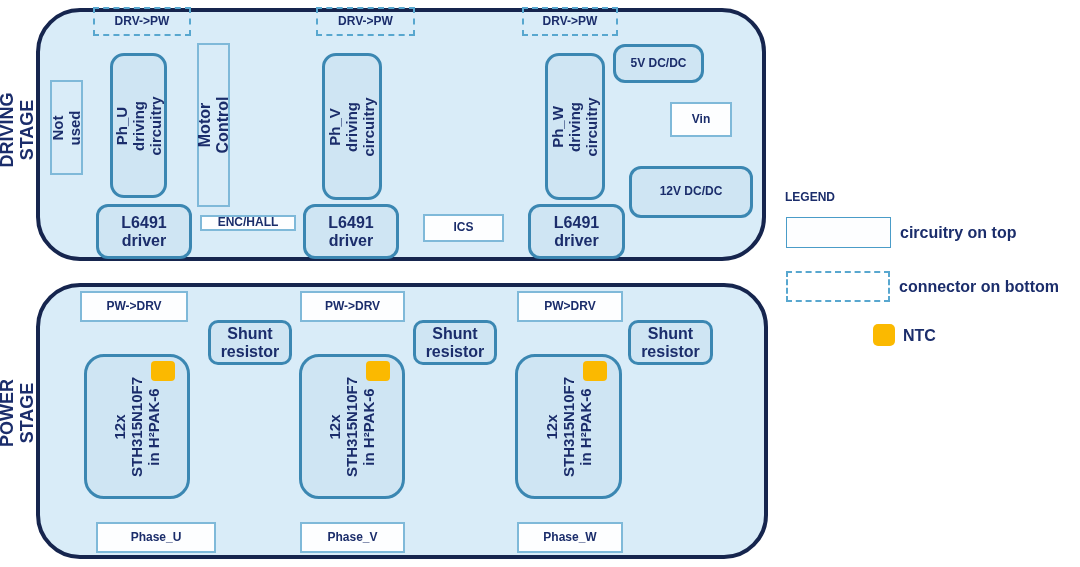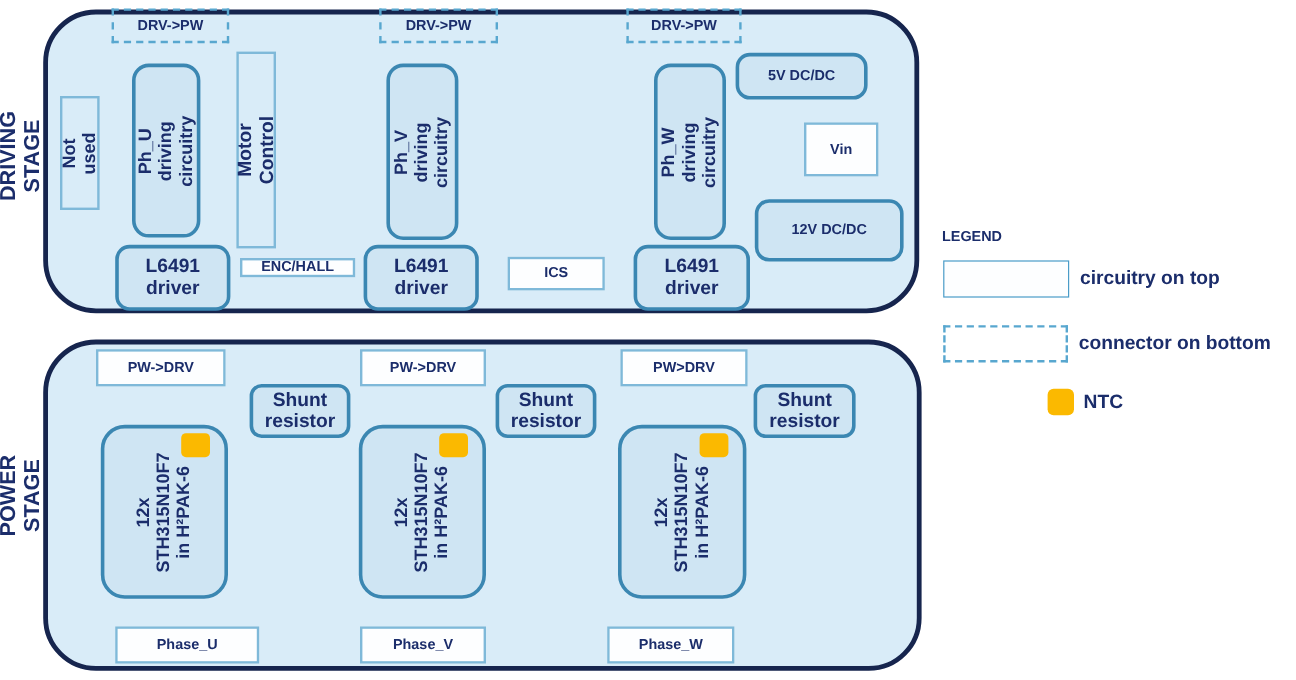--- a/index.html
+++ b/index.html
@@ -99,23 +99,23 @@
   <div class="box rounded f16" style="left:303px; top:204px; width:96px; height:55px">L6491
 driver</div>
 
   <div class="box whitebox f17" style="left:423px; top:214px; width:81px; height:28px">ICS</div>
 
   <div class="vwrap rounded" style="left:545px; top:53px; width:60px; height:147px; border-radius:14px">
     <span class="vtxt f15">Ph_W driving
 circuitry</span>
   </div>
 
-  <div class="box rounded f17" style="left:613px; top:44px; width:110px; height:39px">5V DC/DC</div>
+  <div class="box rounded f17" style="left:613px; top:44px; width:91px; height:39px">5V DC/DC</div>
 
-  <div class="box whitebox f17" style="left:670px; top:102px; width:62px; height:45px">Vin</div>
+  <div class="box whitebox f17" style="left:670px; top:102px; width:62px; height:35px">Vin</div>
 
   <div class="box rounded f17" style="left:629px; top:166px; width:124px; height:52px">12V DC/DC</div>
 
   <div class="box rounded f16" style="left:528px; top:204px; width:97px; height:55px">L6491
 driver</div>
 
   <div class="container" style="left:36px; top:283px; width:732px; height:276px"></div>
 
   <div class="vwrap" style="left:0px; top:342px; width:34px; height:142px">
     <span class="vtxt f18">POWER STAGE</span>
@@ -146,21 +146,21 @@
   </div>
   <div class="vwrap rounded biground" style="left:515px; top:354px; width:107px; height:145px">
     <span class="vtxt f15">12x
 STH315N10F7
 in H²PAK-6</span>
     <span class="ntc-sq"></span>
   </div>
 
   <div class="box whitebox f17" style="left:96px; top:522px; width:120px; height:31px">Phase_U</div>
   <div class="box whitebox f17" style="left:300px; top:522px; width:105px; height:31px">Phase_V</div>
-  <div class="box whitebox f17" style="left:506px; top:522px; width:106px; height:31px">Phase_W</div>
+  <div class="box whitebox f17" style="left:517px; top:522px; width:106px; height:31px">Phase_W</div>
 
   <div class="legend-label f17" style="left:785px; top:190px">LEGEND</div>
 
   <div class="box whitebox" style="left:786px; top:217px; width:105px; height:31px; border-width:1.5px; border-color:#4a9cc8"></div>
   <div class="legend-label" style="left:900px; top:224px">circuitry on top</div>
 
   <div class="box dashedbox" style="left:786px; top:271px; width:104px; height:31px"></div>
   <div class="legend-label" style="left:899px; top:278px">connector on bottom</div>
 
   <div class="legend-swatch-ntc" style="left:873px; top:324px"></div>

